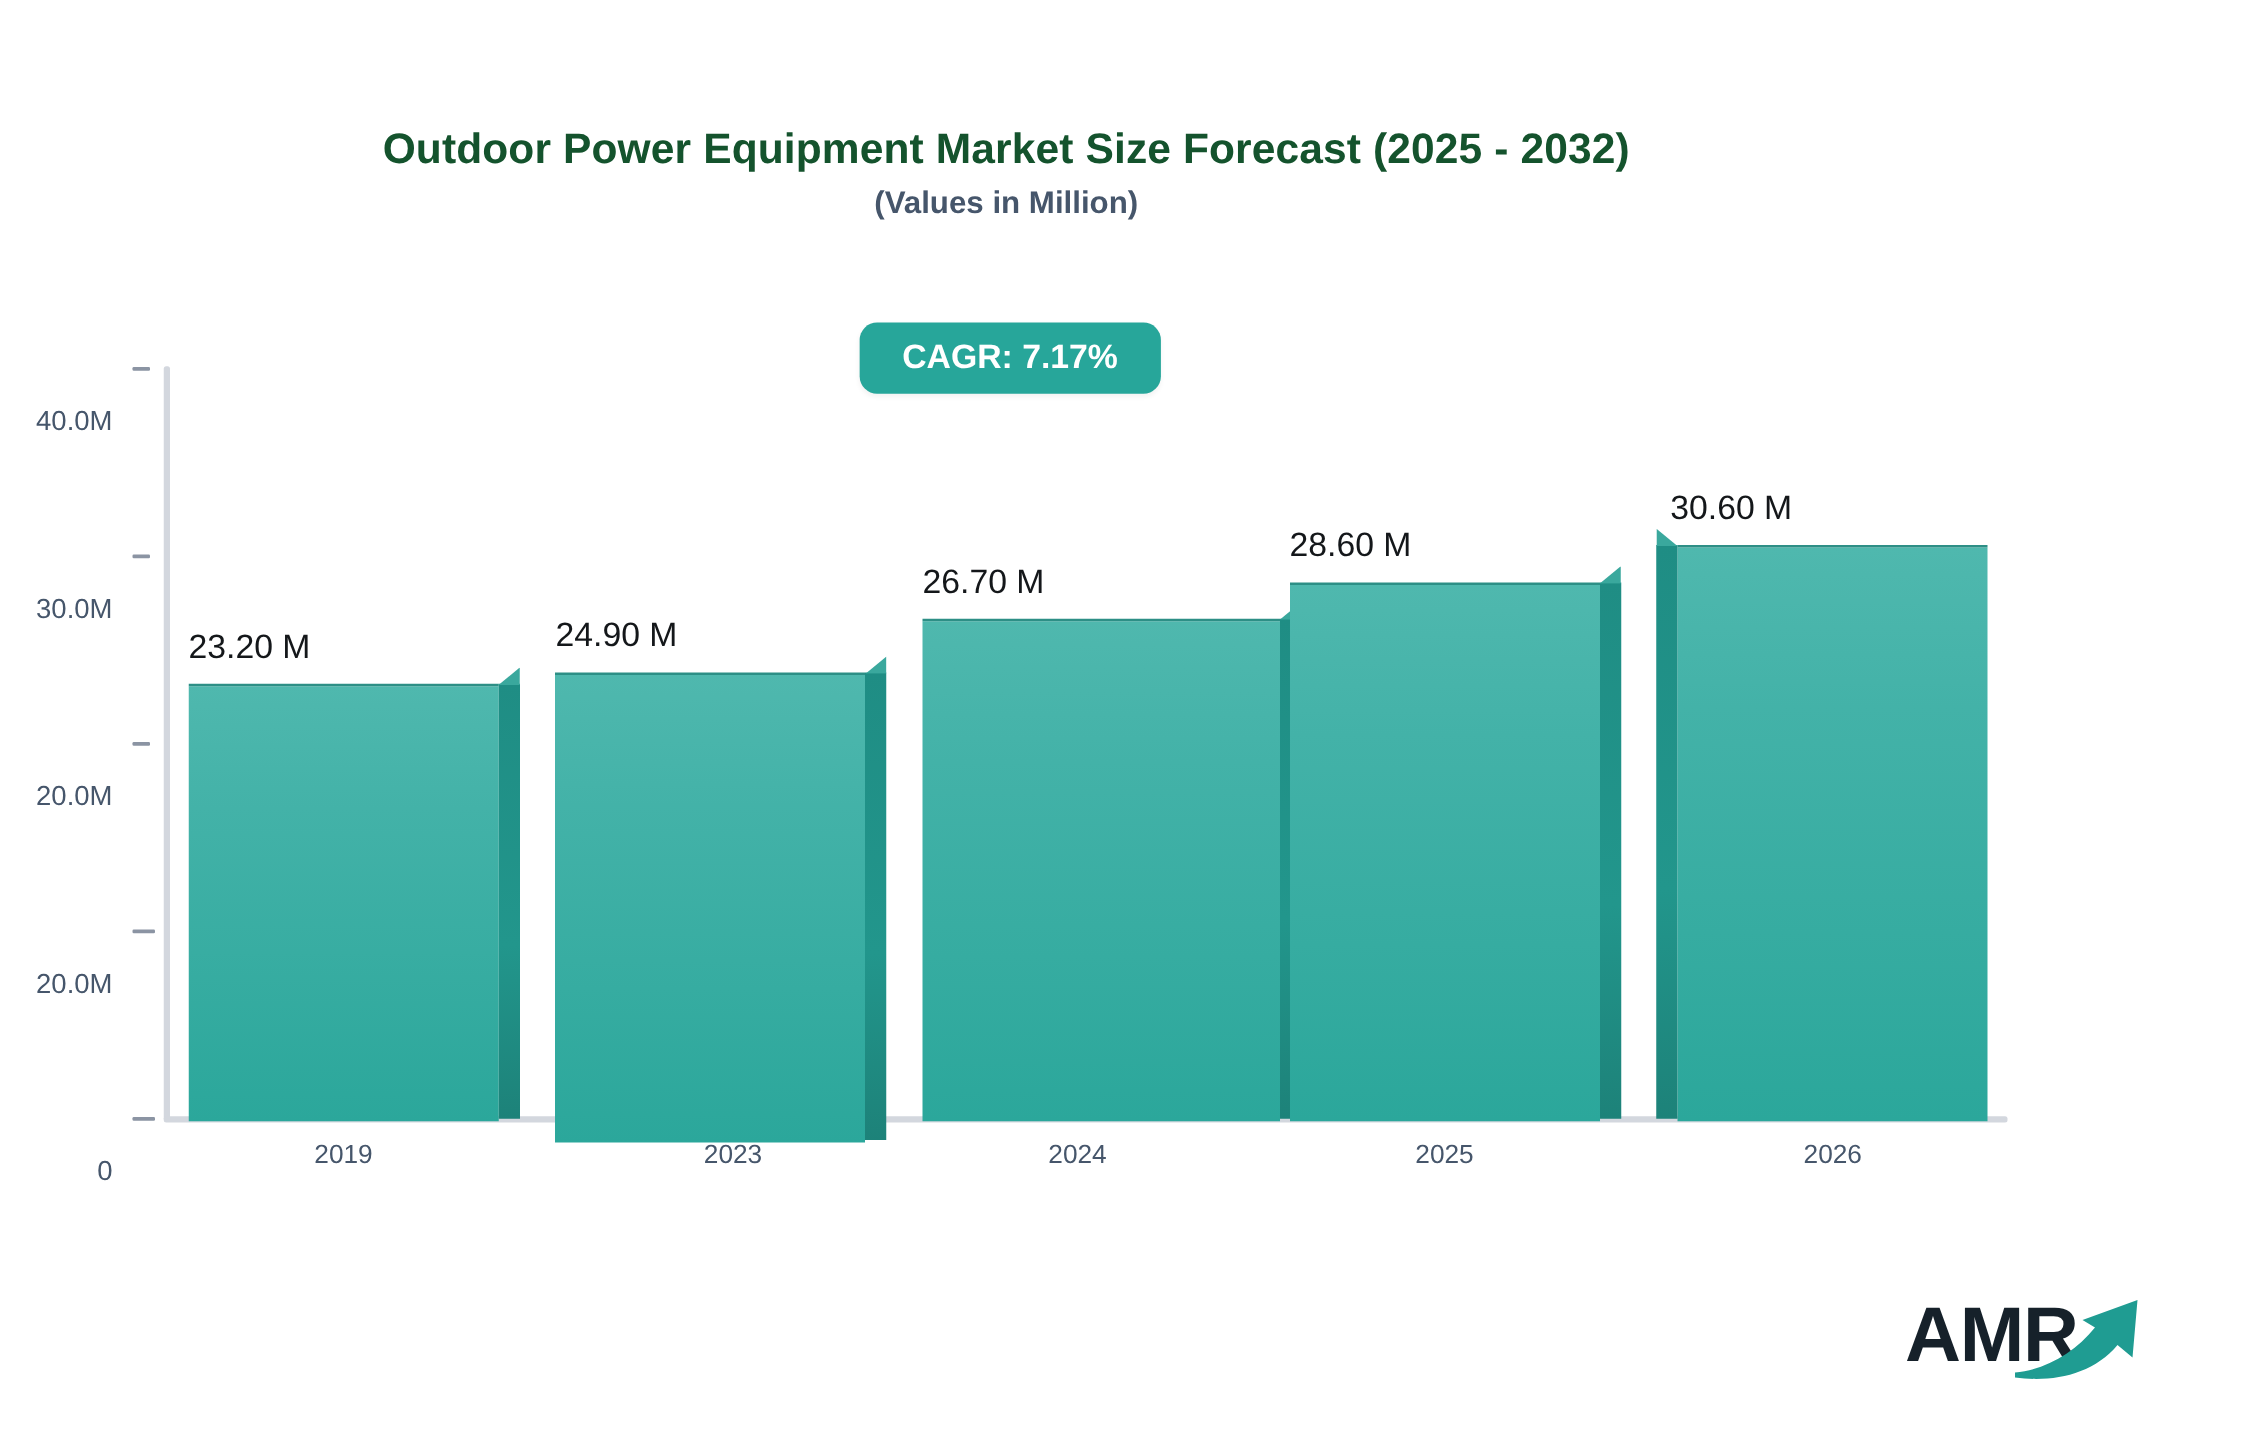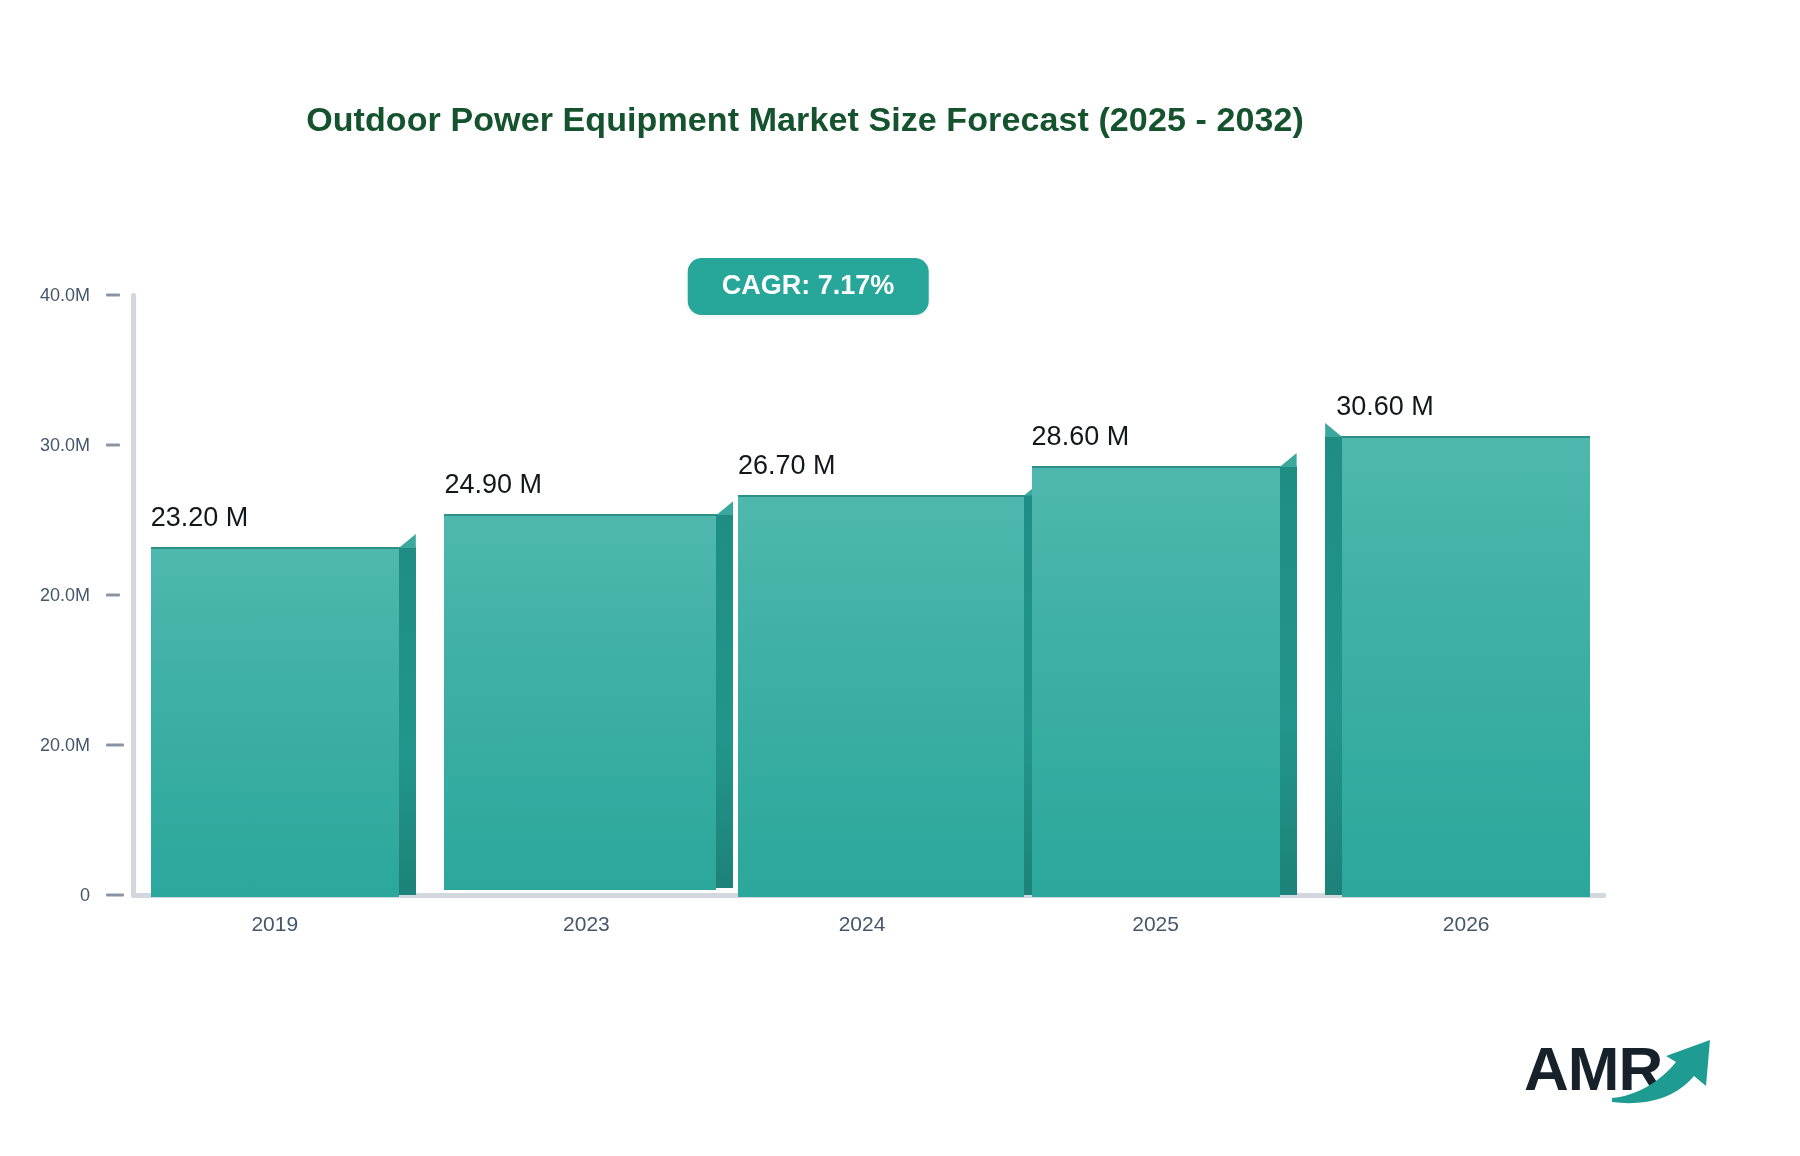--- a/index.html
+++ b/index.html
@@ -88,24 +88,25 @@
     width: 1475px;
     height: 5px;
     background: #d3d7de;
     border-radius: 2px;
   }
 
   .y-tick-label {
     position: absolute;
     right: 1700px;
     text-align: right;
-    font-size: 18px;
+    font-size: 22px;
     color: #46566b;
     white-space: nowrap;
     transform: translateY(-50%);
+    margin-top: 42px;
   }
   .y-tick-mark {
     position: absolute;
     width: 14px;
     height: 3px;
     background: #8b94a3;
     transform: translateY(-50%);
     border-radius: 1px;
   }
 
@@ -189,20 +190,21 @@
     height: 70px;
   }
 </style>
 </head>
 <body>
 
 <div id="stage">
 
   <div class="chart-title">Outdoor Power Equipment Market Size Forecast (2025 - 2032)</div>
 
+  <div class="chart-subtitle">(Values in Million)</div>
 
   <div class="cagr-badge">CAGR: 7.17%</div>
 
   <div id="plot">
 
     <div class="y-axis-line"></div>
     <div class="x-axis-line"></div>
 
     <div id="y-ticks">
         <div class="y-tick-label" style="top: 295px; right: 1710px;">40.0M</div>
@@ -217,21 +219,21 @@
         <div class="y-tick-mark" style="top: 895px; left: 106px; width: 18px;"></div>
       </div>
 
     <div id="bars">
         <div class="bar-group" style="left: 150.8px; top: 547px; width: 248px; height: 348px;">
           <div class="bar-front"></div>
           <div class="bar-side right"></div>
           <div class="bar-cap right"></div>
           <div class="bar-value">23.20 M</div>
         </div>
-        <div class="bar-group" style="left: 444.4px; top: 514px; width: 248px; height: 373.5px; padding-left: 24px;">
+        <div class="bar-group" style="left: 444.4px; top: 538px; width: 248px; height: 373.5px;">
           <div class="bar-front"></div>
           <div class="bar-side right"></div>
           <div class="bar-cap right"></div>
           <div class="bar-value">24.90 M</div>
         </div>
         <div class="bar-group" style="left: 738px; top: 494.5px; width: 248px; height: 400.5px; padding-left: 38px;">
           <div class="bar-front"></div>
           <div class="bar-side right"></div>
           <div class="bar-cap right"></div>
           <div class="bar-value">26.70 M</div>

